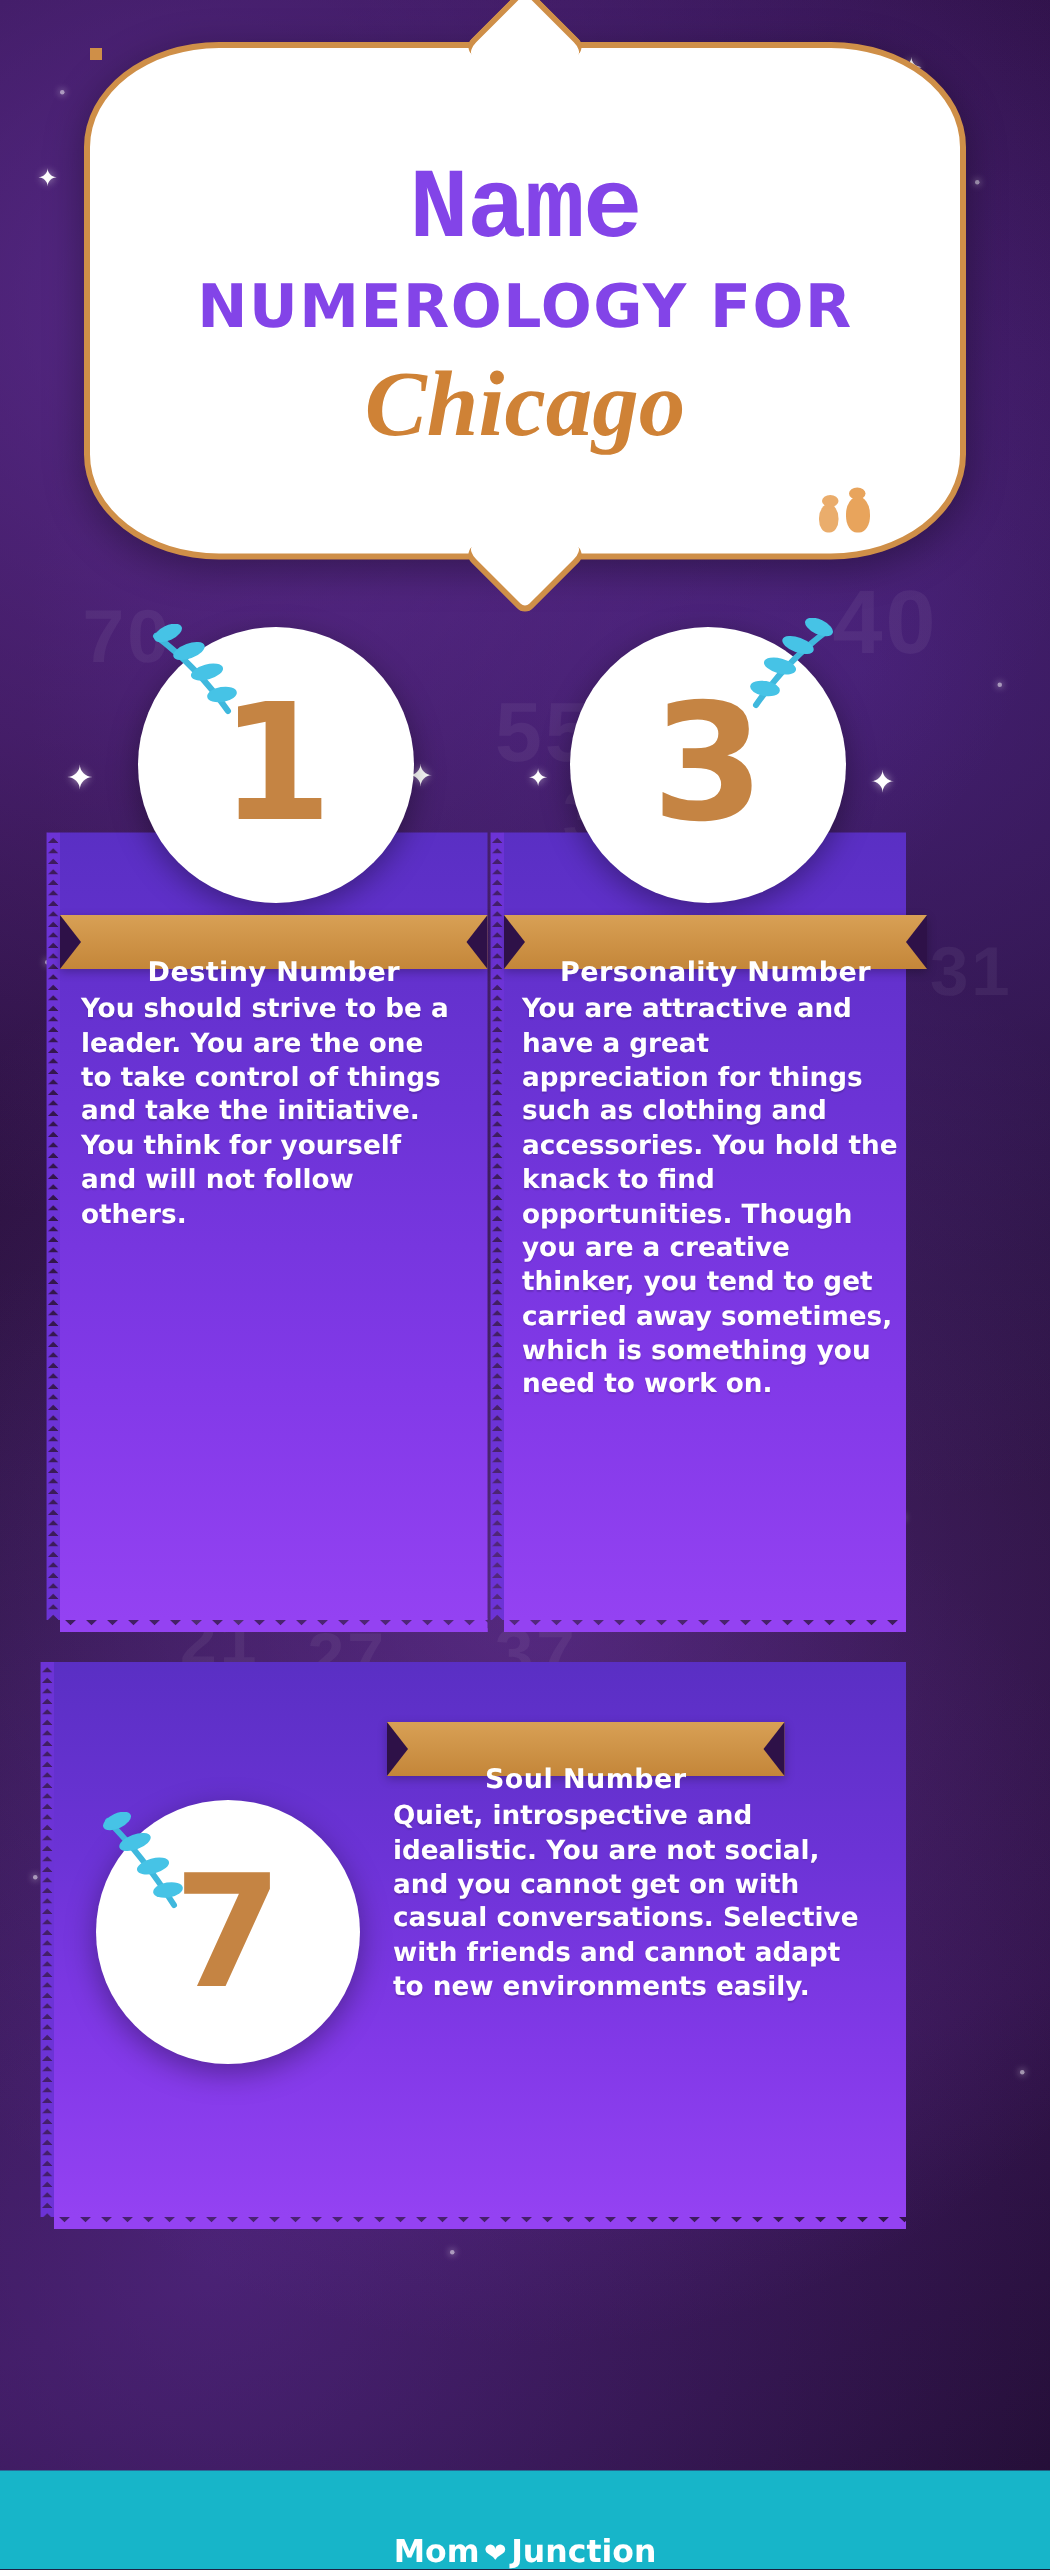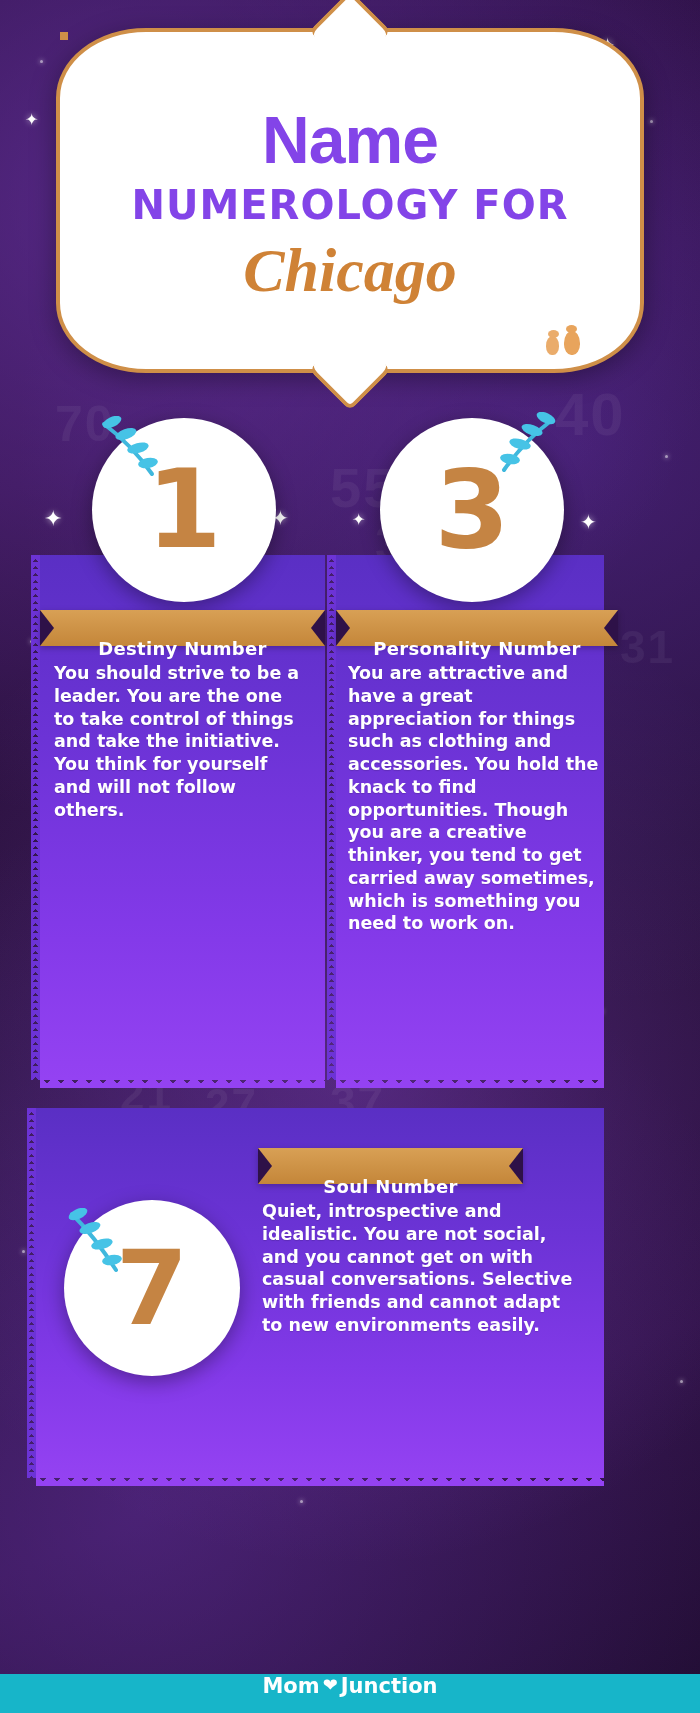--- a/index.html
+++ b/index.html
@@ -106,21 +106,21 @@
     flex-direction: column;
     align-items: center;
     justify-content: center;
     z-index: 3;
     padding-top: 6px;
   }
   .title-1 {
     color: #8344e8;
     font-size: 66px;
     font-weight: 700;
-    font-family: Liberation Sans, sans-serif;
+    font-family: Liberation Mono, monospace;
     letter-spacing: -1px;
     line-height: 1;
     margin-bottom: 12px;
   }
   .title-2 {
     color: #8344e8;
     font-size: 40px;
     font-weight: 700;
     font-family: "DejaVu Sans", sans-serif;
     letter-spacing: 1px;
@@ -256,24 +256,24 @@
     font-weight: 600;
     font-family: "DejaVu Sans", sans-serif;
     z-index: 7;
     text-shadow: 0 1px 1px rgba(0,0,0,.15);
   }
 
   
   .footer {
     position: absolute;
     left: 0; right: 0; bottom: 0;
-    height: 39px;
+    height: 66px;
     background: #17b5c9;
     display: flex;
-    align-items: flex-start;
+    align-items: flex-end;
     justify-content: center;
     gap: 2px;
     z-index: 20;
   }
   .footer .brand {
     color: #fff;
     font-size: 21px;
     font-weight: 700;
     font-family: "DejaVu Sans", sans-serif;
   }

